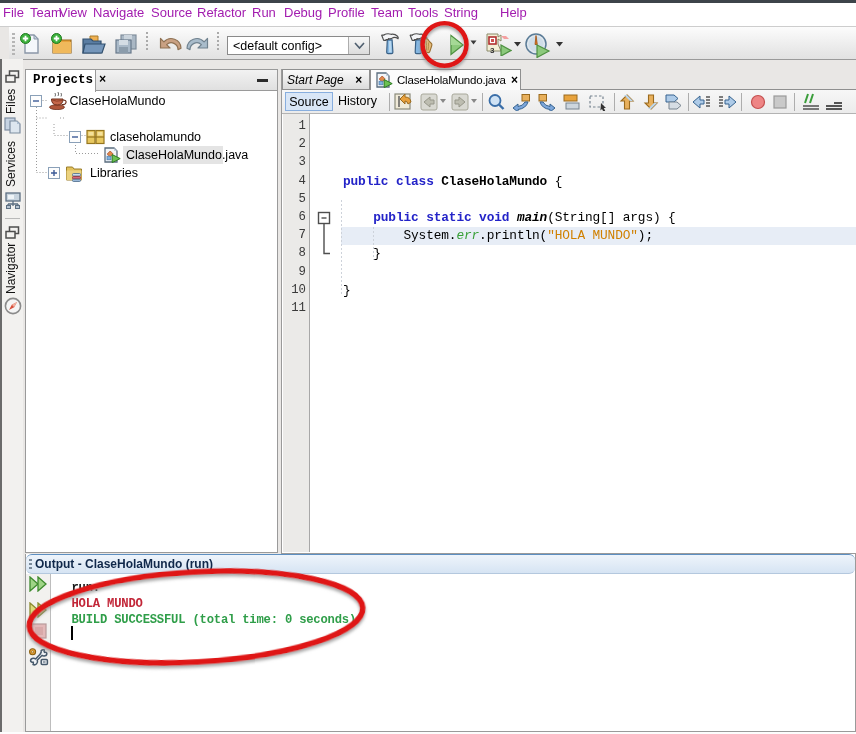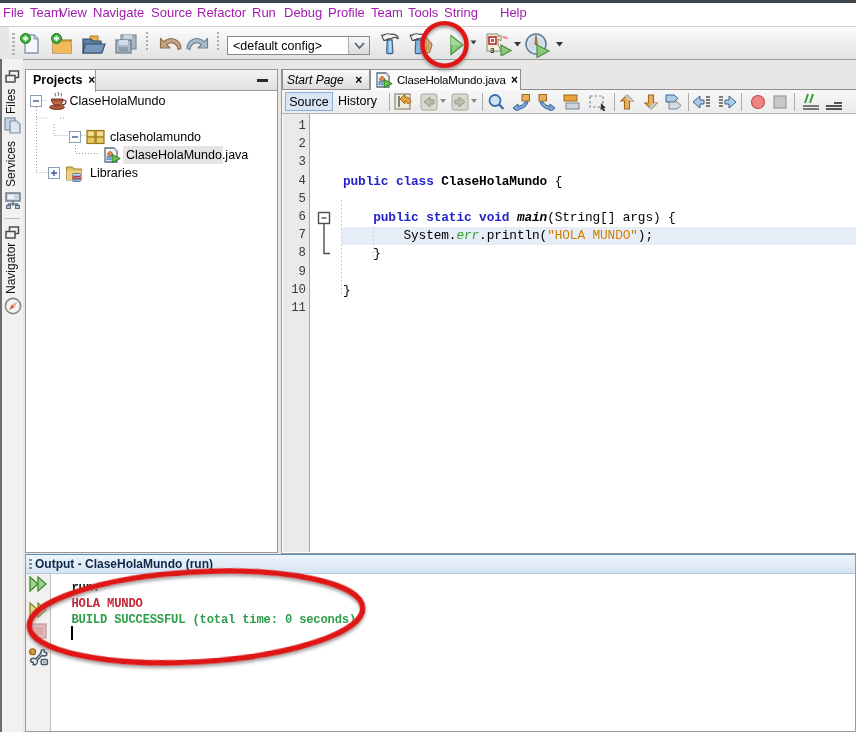--- a/index.html
+++ b/index.html
@@ -21,21 +21,21 @@
 
   
   #leftedge { left:0; top:59px; width:2px; height:673px; background:#6b6b6b; }
   #leftstrip { left:2px; top:59px; width:21px; height:675px; background:#f2f1ef; }
   .vlabel { position:absolute; left:2px; width:19px; font-size:12px; color:#111;
      writing-mode:vertical-rl; transform:rotate(180deg); text-align:center; }
 
   
   #projpanel { left:25px; top:69px; width:253px; height:484px; background:#ffffff; border:1px solid #9a9a9a; }
   #projtabs { position:absolute; left:0; top:0; width:251px; height:21px; background:linear-gradient(#f2f2f2,#e0e0e0); border-bottom:1px solid #9a9a9a; }
-  #projtab1 { position:absolute; left:0; top:0; width:70px; height:22px; z-index:2; background:#ffffff; border-right:1px solid #9a9a9a; font-size:12.5px; font-weight:bold; padding:3px 0 0 7px; }
+  #projtab1 { position:absolute; left:0; top:0; width:70px; height:22px; z-index:2; background:#ffffff; border-right:1px solid #9a9a9a; font-size:12.5px; font-weight:bold; padding:3px 0 0 7px;font-family:Liberation Mono, monospace; }
   #projtab1 .x { font-weight:bold; margin-left:6px; font-size:12px; }
   #projmin { position:absolute; right:9px; top:9px; width:11px; height:2.5px; background:#2b2b2b; }
   .trow { position:absolute; height:18px; font-size:12.5px; color:#000; white-space:nowrap; }
   .trow .lbl { position:absolute; top:2px; }
 
   
   #editor { left:281px; top:69px; width:575px; height:485px; background:#ffffff; border-left:1px solid #9a9a9a; border-bottom:1px solid #9a9a9a; }
   #edtabs { position:absolute; left:0; top:0; width:575px; height:21px; background:#e9e7e5; border-bottom:1px solid #8f8f8f; }
   .edtab { position:absolute; top:0; height:21px; font-size:12px; border:1px solid #8f8f8f; }
   #tab-start { left:0; width:88px; background:linear-gradient(#fafafa,#dcdcdc);font-style:italic; }
@@ -51,21 +51,21 @@
   #codearea { position:absolute; left:29px; top:45px; width:546px; height:438px; background:#ffffff; }
   .cline { position:absolute; left:32px; white-space:pre; font-family:"Liberation Mono", monospace; font-size:12.8px; font-weight:normal; letter-spacing:-0.12px; color:#000; line-height:18.2px; }
   .kw { color:#2323c8; font-weight:bold; }
   .str { color:#d08000; }
   .errf { color:#38a038; font-style:italic; }
   #linehl { position:absolute; left:30px; top:113.3px; width:516px; height:18.2px; background:#e7edf6; }
   .iguide { position:absolute; width:1px; background-image:repeating-linear-gradient(#cdd2da 0 2px, transparent 2px 4px); }
 
   
   #output { left:25px; top:554px; width:831px; height:178px; background:#ffffff; border:1px solid #9a9a9a; border-top:none; }
-  #outhead { position:absolute; left:0; top:0; width:829px; height:20px; background:linear-gradient(#eef4fb,#d6e4f3); border-top:1px solid #5d8fc1; border-bottom:1px solid #b4c8de; }
+  #outhead { position:absolute; left:0; top:0; width:829px; height:20px; background:linear-gradient(#eef4fb,#d6e4f3); border-top:1px solid #5d8fc1; border-bottom:1px solid #b4c8de;border-radius:6px; }
   #outhead .t { position:absolute; left:9px; top:2px; font-size:12px; font-weight:bold; color:#10284a; }
   #outicons { position:absolute; left:0; top:20px; width:25px; height:157px; background:#f2f1ef; border-right:1px solid #bdbdbd; }
   .oline { position:absolute; left:45.5px; white-space:pre; font-family:"Liberation Mono", monospace; font-size:12.2px; font-weight:bold; letter-spacing:-0.2px; }
   #cursor { position:absolute; left:45px; top:72px; width:2.2px; height:14px; background:#000; }
 </style>
 </head>
 <body>
 
 <div class="abs" id="topbar"></div>
 <div class="abs" id="menubar">

